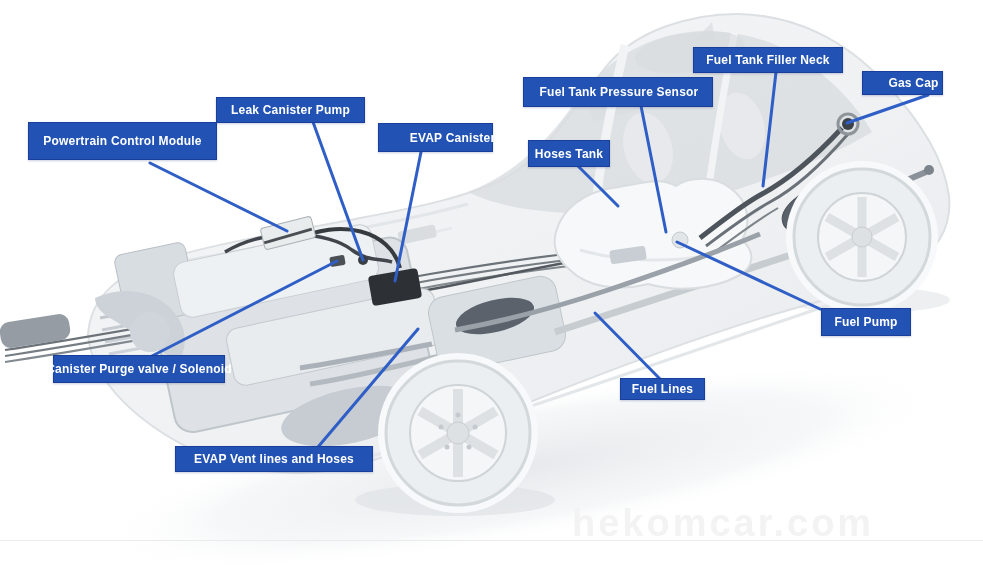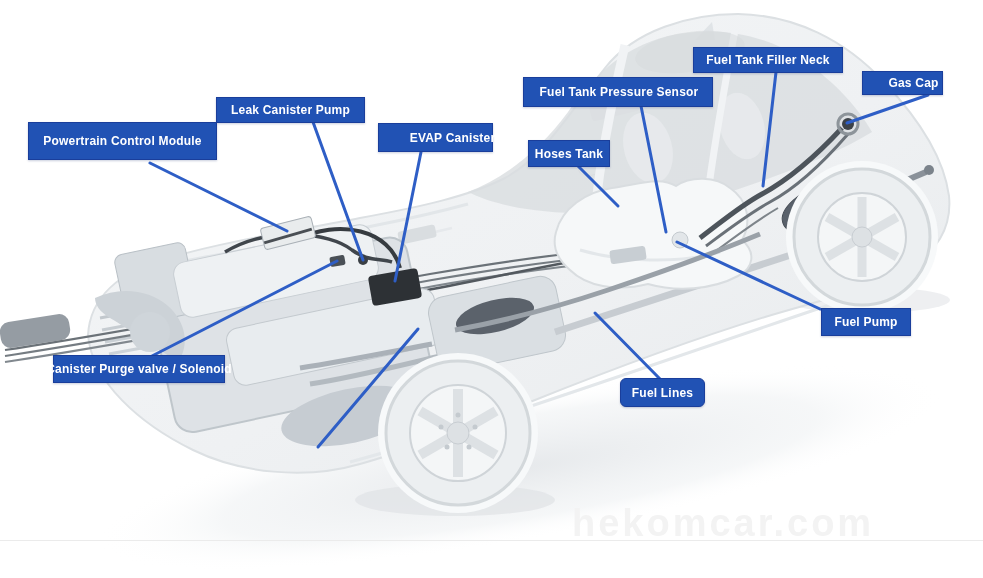--- a/index.html
+++ b/index.html
@@ -251,20 +251,21 @@
   </svg>
 
   <div class="label" style="left:28px;  top:122px; width:189px; height:38px;">Powertrain Control Module</div>
   <div class="label" style="left:216px; top:97px;  width:149px; height:26px;">Leak Canister Pump</div>
   <div class="label" style="left:378px; top:123px; width:115px; height:29px;padding-left:40px;">EVAP Canister</div>
   <div class="label" style="left:523px; top:77px;  width:190px; height:30px;padding-left:8px;">Fuel Tank Pressure Sensor</div>
   <div class="label" style="left:693px; top:47px;  width:150px; height:26px;">Fuel Tank Filler Neck</div>
   <div class="label" style="left:862px; top:71px;  width:81px;  height:24px;padding-left:28px;">Gas Cap</div>
   <div class="label" style="left:528px; top:140px; width:82px;  height:27px;">Hoses Tank</div>
   <div class="label" style="left:809px; top:308px; width:90px;  height:28px;margin-left:12px;">Fuel Pump</div>
-  <div class="label" style="left:620px; top:378px; width:85px;  height:29px;border-radius:6px;">Fuel Lines</div>
+  <div class="label" style="left:620px; top:378px; width:85px;  height:22px;">Fuel Lines</div>
   <div class="label" style="left:53px;  top:355px; width:172px; height:28px;">Canister Purge valve / Solenoid</div>
+  <div class="label" style="left:175px; top:446px; width:198px; height:26px;">EVAP Vent lines and Hoses</div>
 
   <div class="watermark">hekomcar.com</div>
 
   <div class="divider"></div>
 
 </div>
 
 </body></html>

